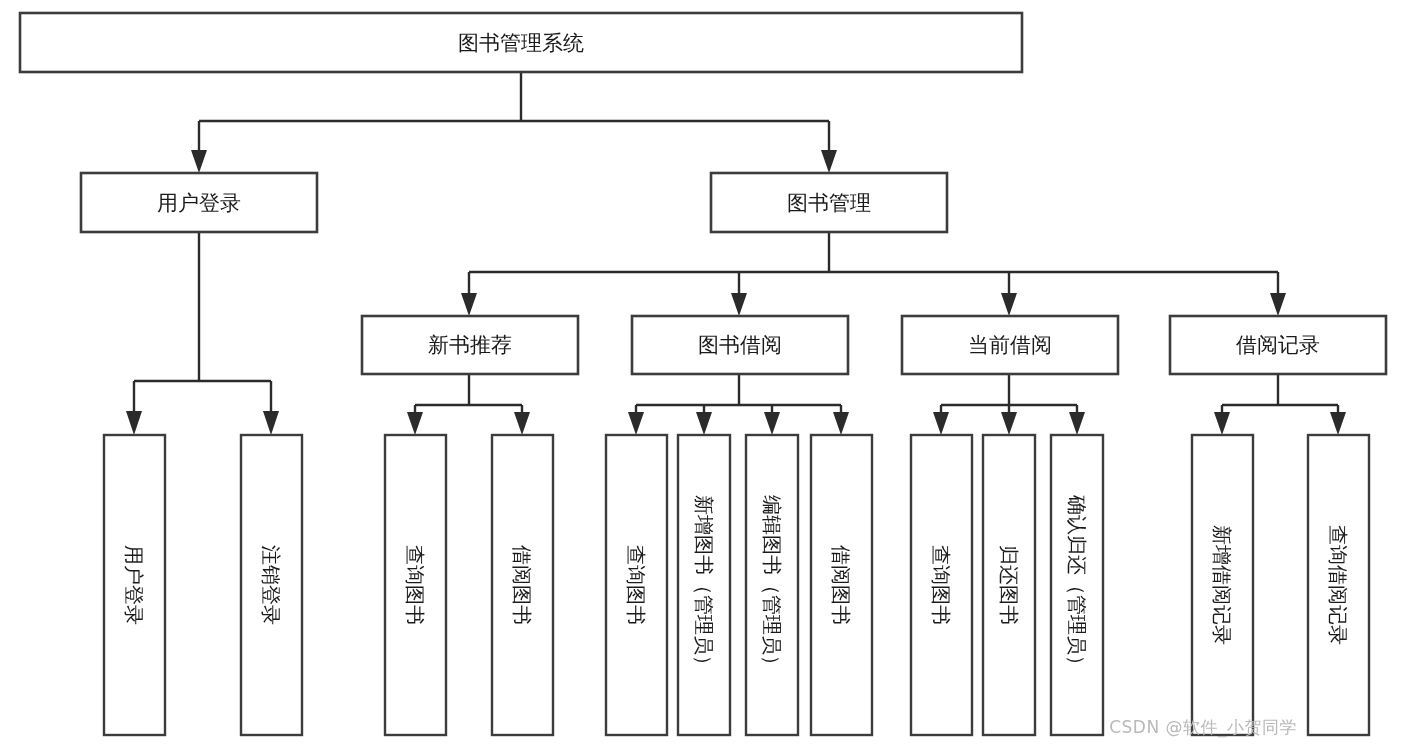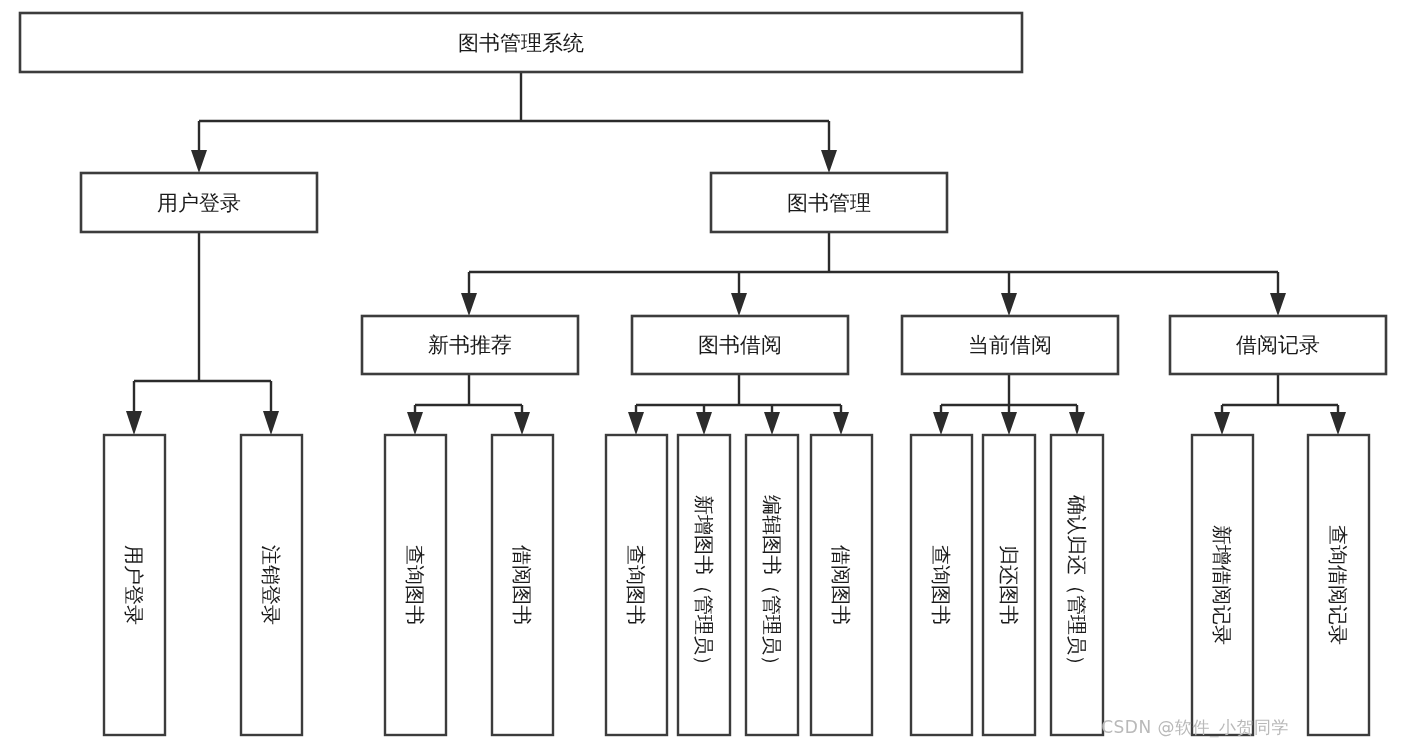--- a/index.html
+++ b/index.html
@@ -55,21 +55,21 @@
   }
   .node-label-v {
     font-family: "DejaVu Sans", "Liberation Sans", sans-serif;
     font-size: 20px;
     fill: #1a1a1a;
     text-anchor: middle;
     dominant-baseline: central;
   }
   .watermark {
     position: absolute;
-    right: 12px;
+    right: 4px;
     bottom: 8px;
     font-family: "DejaVu Sans", "Liberation Sans", sans-serif;
     font-size: 17px;
     color: #b9b9b9;
     letter-spacing: 0.5px;
     white-space: nowrap;
     pointer-events: none;
   }
 </style>
 </head>

